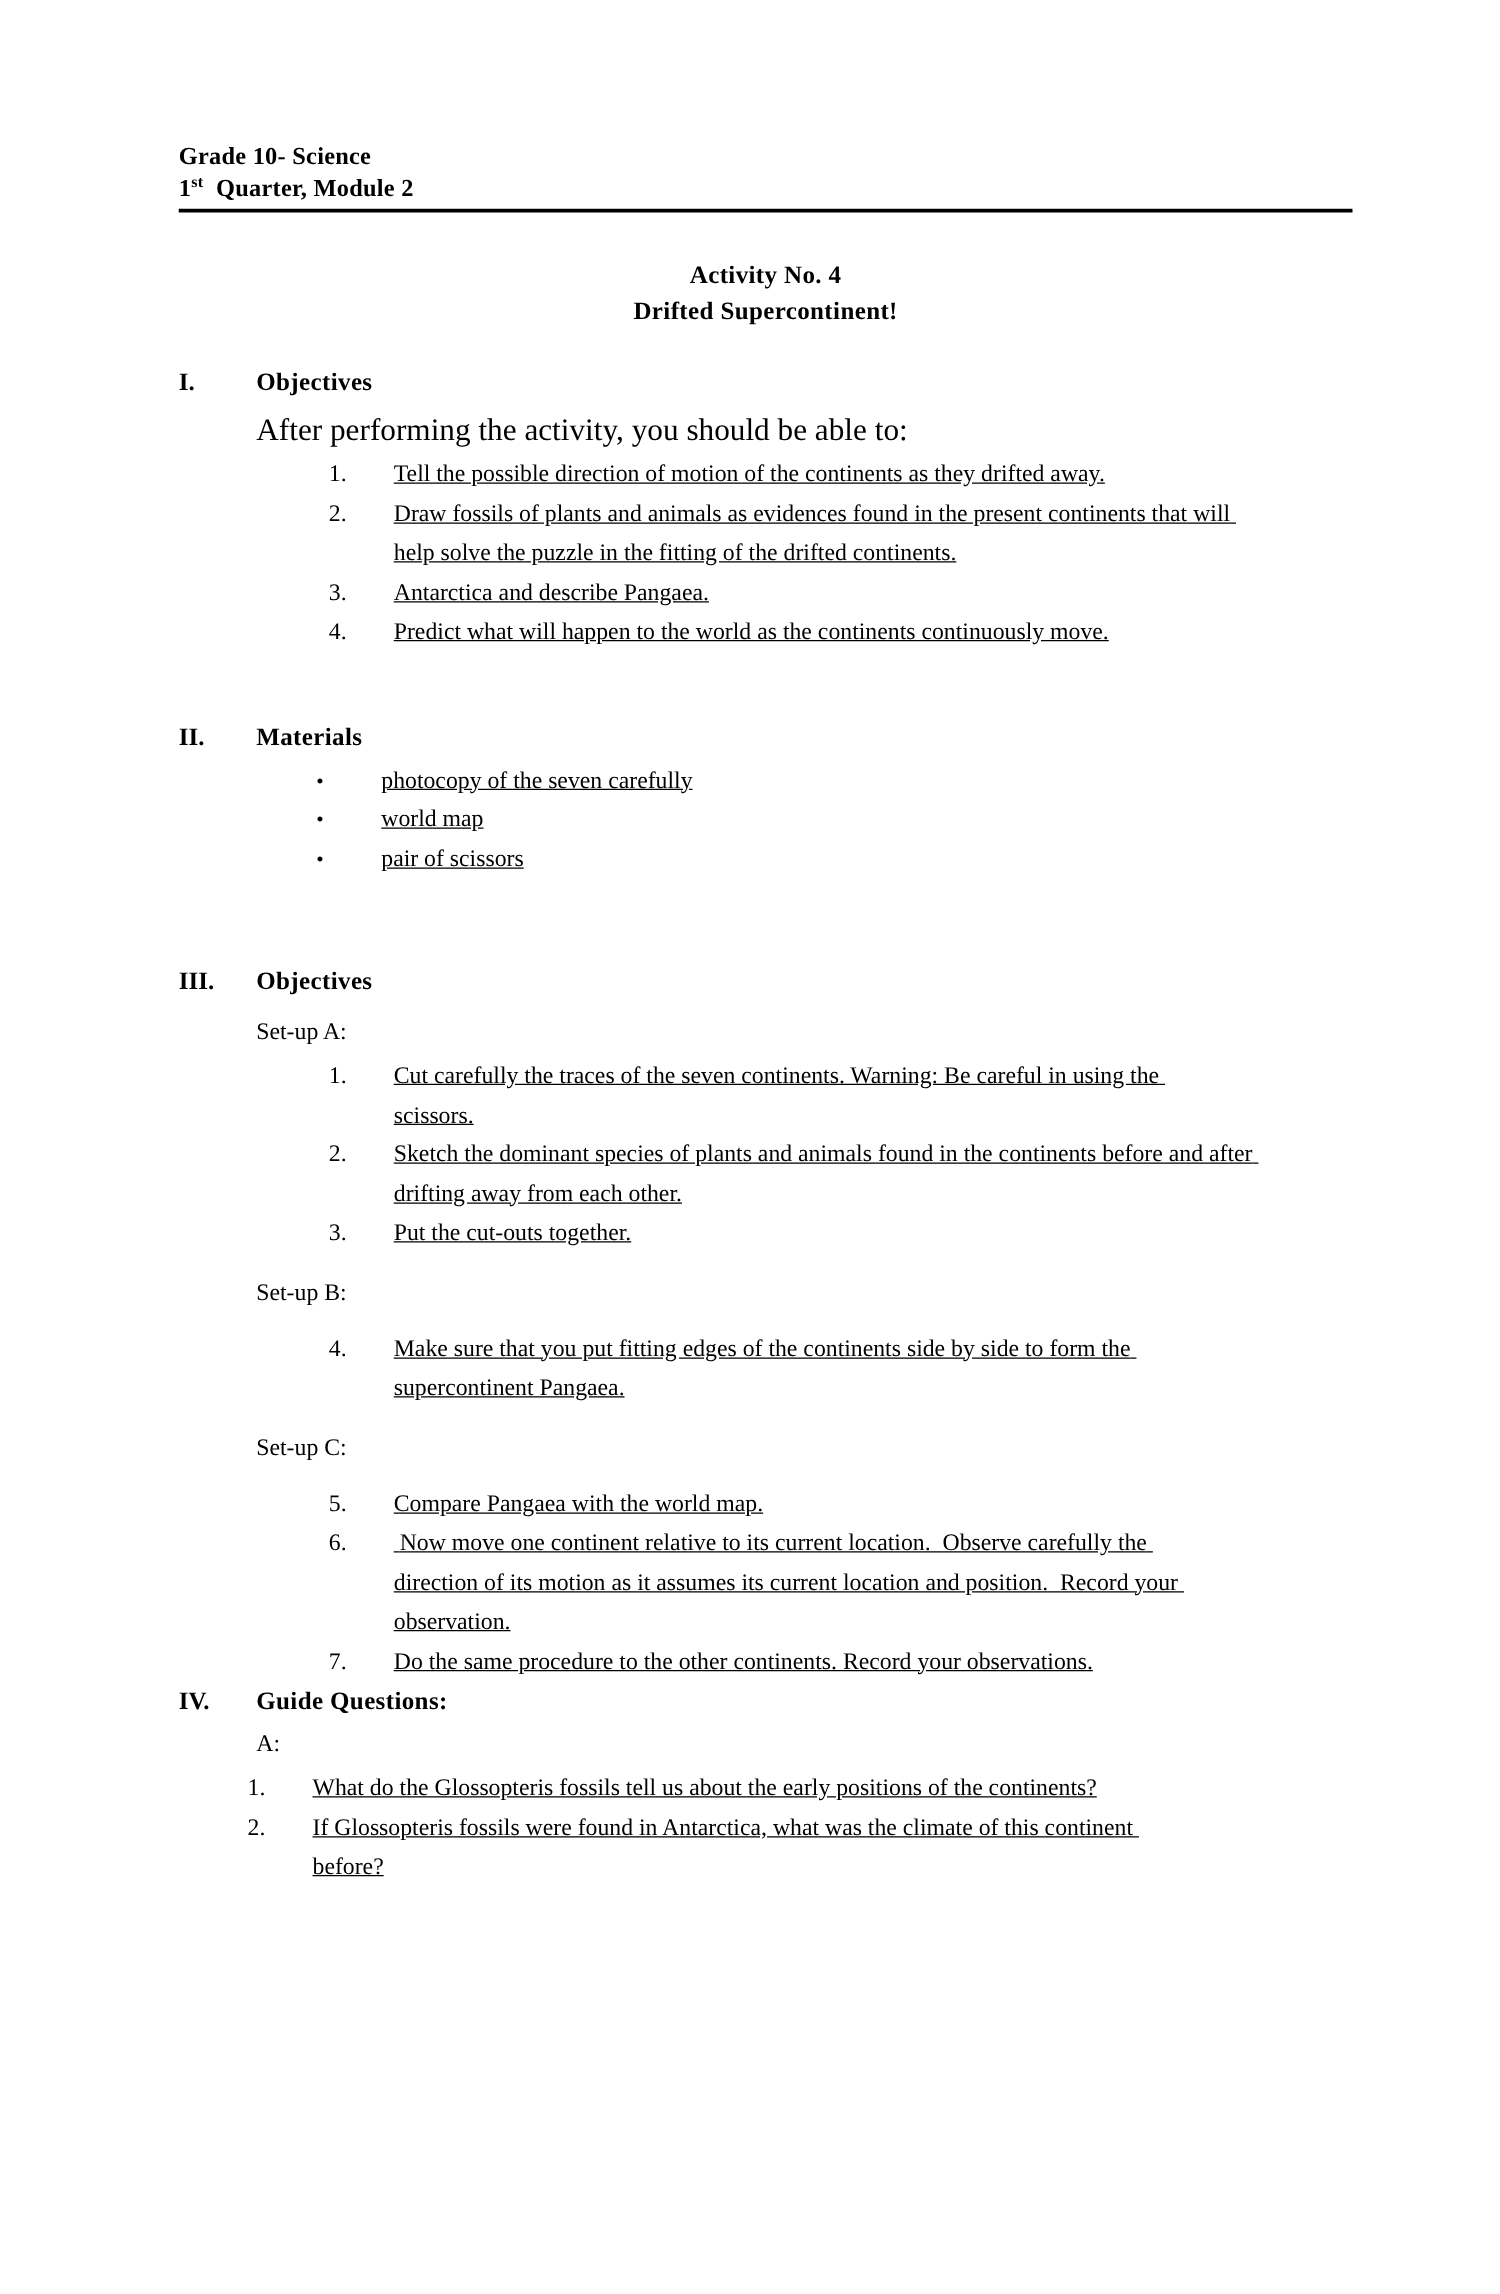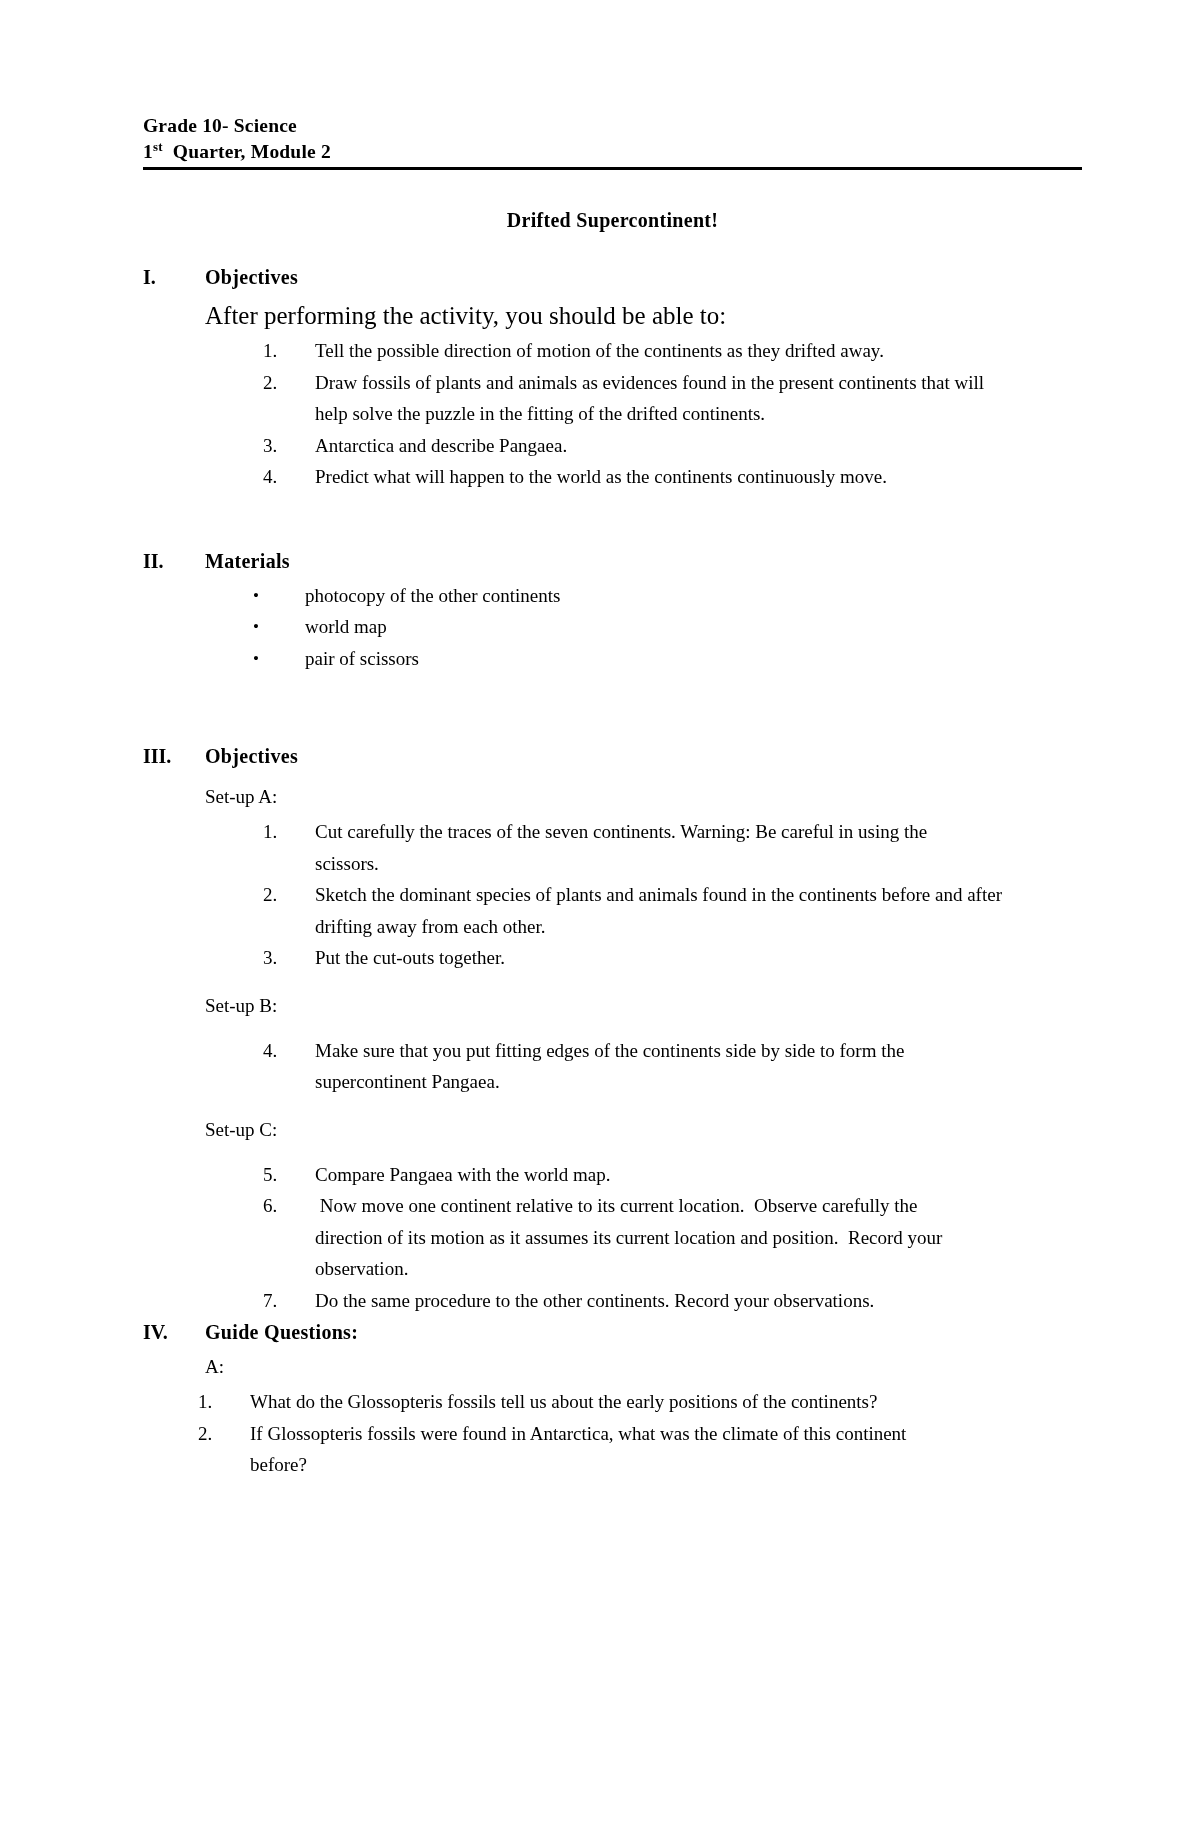--- a/index.html
+++ b/index.html
@@ -104,20 +104,21 @@
   }
   ul.bullet-list .marker {
     width: 52px;
     font-size: 17px;
     line-height: 31.5px;
   }
   .item-text {
     flex: 1 1 auto;
     max-width: 672px;
     white-space: pre-wrap;
+    text-decoration: underline;
   }
   .item-text.wide { max-width: 700px; }
 
   .setup-label {
     font-size: 19px;
     line-height: 31px;
     margin-left: 62px;
     margin-top: 16px;
   }
   .setup-label.tight { margin-top: 10px; }
@@ -137,20 +138,21 @@
 <body>
 
 <div class="page">
 
   <div class="doc-header">
     <div class="line">Grade 10- Science</div>
     <div class="line"><span>1</span><sup>st</sup><span>  Quarter, Module 2</span></div>
   </div>
 
   <div class="title-block">
+    <div class="t">Activity No. 4</div>
     <div class="t">Drifted Supercontinent!</div>
   </div>
 
   <div class="section">
     <div class="section-head">
       <span class="numeral">I.</span>
       <span class="heading-text">Objectives</span>
     </div>
     <div class="lead">After performing the activity, you should be able to:</div>
     <ol class="num-list indent-deep">
@@ -176,21 +178,21 @@
   <div class="gap-md"></div>
 
   <div class="section">
     <div class="section-head">
       <span class="numeral">II.</span>
       <span class="heading-text">Materials</span>
     </div>
     <ul class="bullet-list">
       <li>
         <span class="marker">•</span>
-        <span class="item-text">photocopy of the other continents</span>
+        <span class="item-text">photocopy of the seven carefully</span>
       </li>
       <li>
         <span class="marker">•</span>
         <span class="item-text">world map</span>
       </li>
       <li>
         <span class="marker">•</span>
         <span class="item-text">pair of scissors</span>
       </li>
     </ul>

